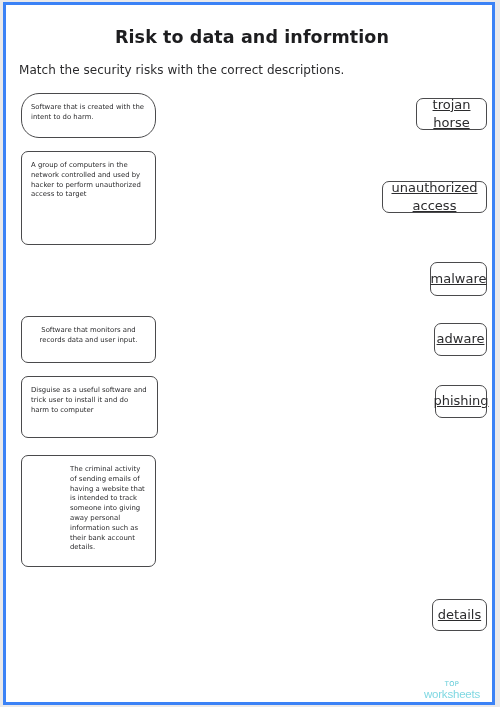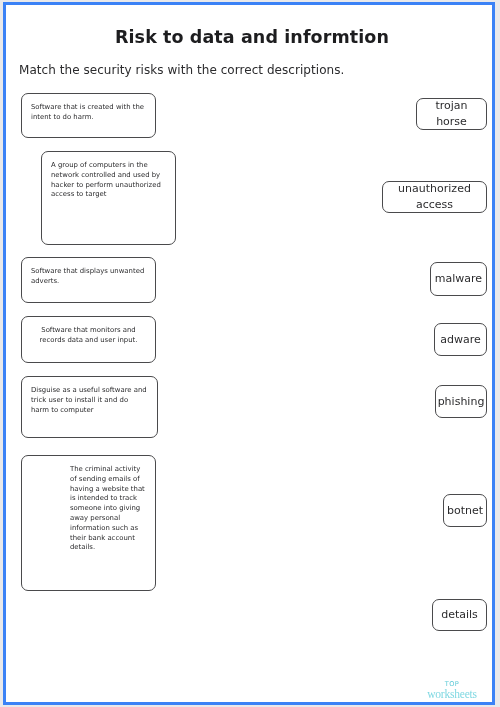--- a/index.html
+++ b/index.html
@@ -59,21 +59,22 @@
   .desc-box {
     padding: 9px 9px 6px 9px;
     text-align: left;
   }
   .term-box {
     display: flex;
     align-items: center;
     justify-content: center;
     text-align: center;
     padding: 2px 6px;
-    font-size: 11px;
+    font-size: 13px;
+    text-decoration: underline;
   }
   .logo {
     position: absolute;
     left: 404px;
     top: 676px;
     width: 84px;
     text-align: center;
     line-height: 1;
   }
   .logo-top {
@@ -82,56 +83,54 @@
     color: #5cc9d6;
     letter-spacing: 0.4px;
     font-family: "DejaVu Sans", sans-serif;
   }
   .logo-main {
     font-size: 11.5px;
     font-weight: 400;
     color: #7fd8e2;
     letter-spacing: -0.2px;
     margin-top: 1px;
-    font-family: Liberation Serif, serif;
+    font-family: Liberation Sans, sans-serif;
   }
 </style>
 </head>
 <body>
 
 <div class="page">
 
   <div class="title">Risk to data and informtion</div>
 
   <div class="instruction">Match the security risks with the correct descriptions.</div>
 
-  <div class="box desc-box" style="left:15px; top:88px; width:135px; height:45px;">Software that is created with the intent to do harm.</div>
+  <div class="box desc-box" style="left:15px; top:88px; width:135px; height:45px;border-radius:18px;">Software that is created with the intent to do harm.</div>
 
-  <div class="box desc-box" style="left:15px; top:146px; width:135px; height:94px;margin-left:20px;">A group of computers in the network controlled and used by hacker to perform unauthorized access to target</div>
+  <div class="box desc-box" style="left:15px; top:146px; width:135px; height:94px;">A group of computers in the network controlled and used by hacker to perform unauthorized access to target</div>
 
-  <div class="box desc-box" style="left:15px; top:252px; width:135px; height:46px;">Software that displays unwanted adverts.</div>
 
   <div class="box desc-box" style="left:15px; top:311px; width:135px; height:47px;text-align:center;">Software that monitors and records data and user input.</div>
 
   <div class="box desc-box" style="left:15px; top:371px; width:137px; height:62px;">Disguise as a useful software and trick user to install it and do harm to computer</div>
 
-  <div class="box desc-box" style="left:15px; top:450px; width:135px; height:136px;padding-left:48px;">The criminal activity of sending emails of having a website that is intended to track someone into giving away personal information such as their bank account details.</div>
+  <div class="box desc-box" style="left:15px; top:450px; width:135px; height:112px;padding-left:48px;">The criminal activity of sending emails of having a website that is intended to track someone into giving away personal information such as their bank account details.</div>
 
 
   <div class="box term-box" style="left:410px; top:93px; width:71px; height:32px;">trojan horse</div>
 
   <div class="box term-box" style="left:376px; top:176px; width:105px; height:32px;">unauthorized access</div>
 
   <div class="box term-box" style="left:424px; top:257px; width:57px; height:34px;">malware</div>
 
   <div class="box term-box" style="left:428px; top:318px; width:53px; height:33px;">adware</div>
 
   <div class="box term-box" style="left:429px; top:380px; width:52px; height:33px;">phishing</div>
 
-  <div class="box term-box" style="left:437px; top:489px; width:44px; height:33px;">botnet</div>
 
   <div class="box term-box" style="left:426px; top:594px; width:55px; height:32px;">details</div>
 
   <div class="logo">
     <div class="logo-top">TOP</div>
     <div class="logo-main">worksheets</div>
   </div>
 
 </div>
 

